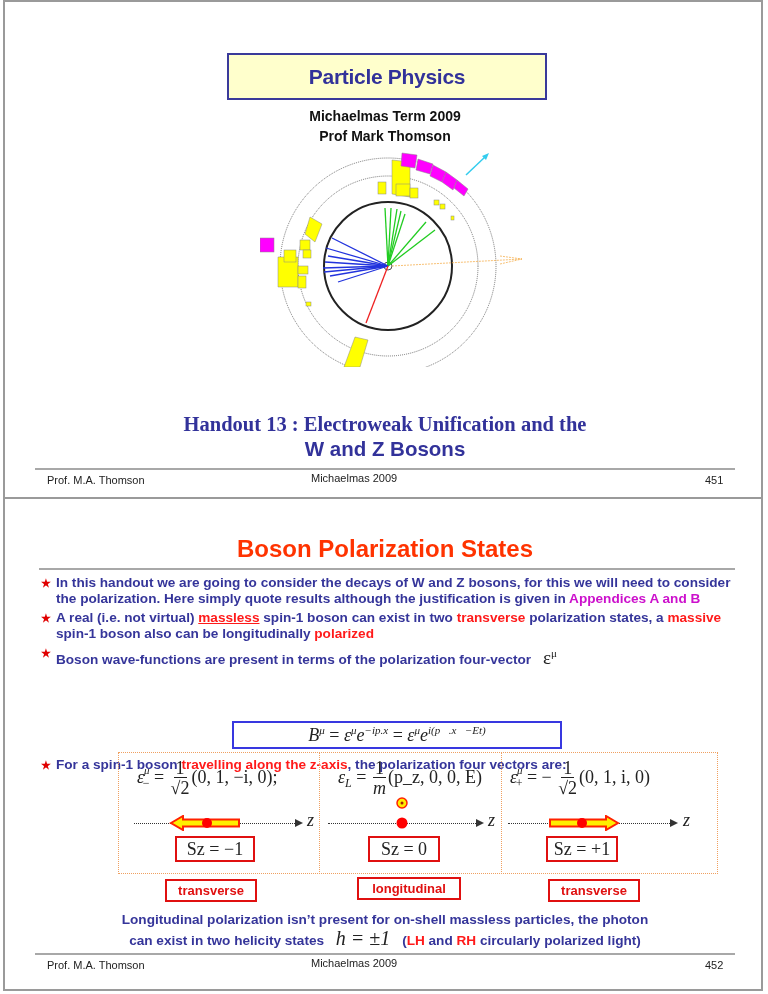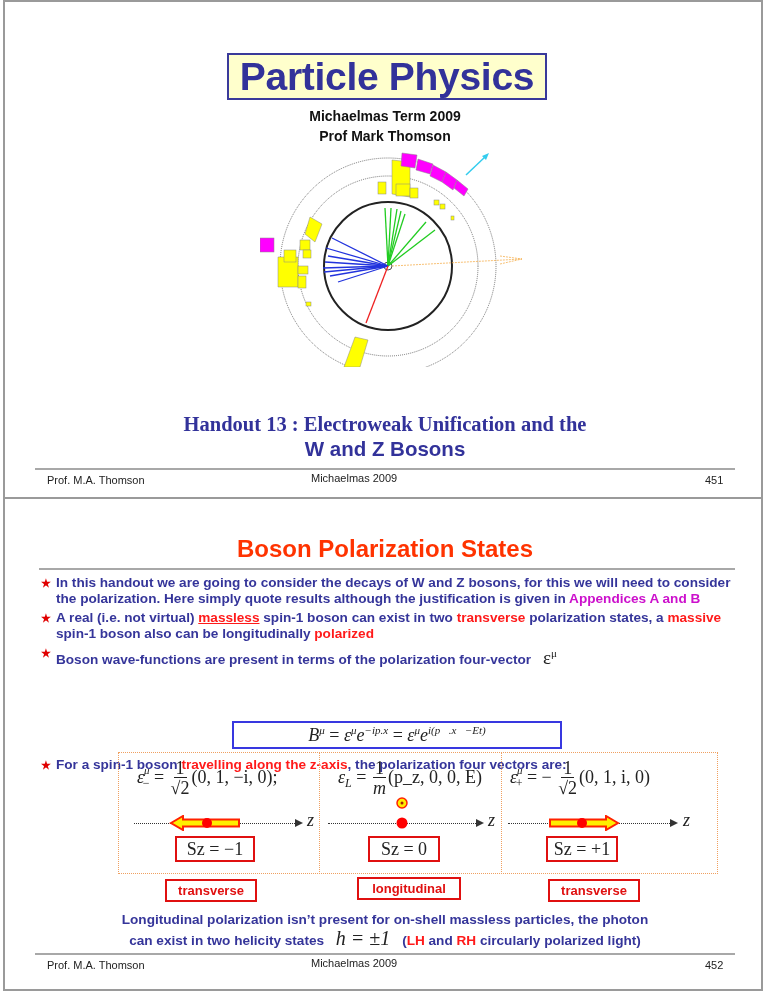--- a/index.html
+++ b/index.html
@@ -2,21 +2,21 @@
 <html><head>
 <meta charset="utf-8">
 <style>
   html,body{margin:0;padding:0;background:#ffffff;}
   body{width:768px;height:994px;position:relative;overflow:hidden;font-family:"Liberation Sans",sans-serif;}
   .slide{position:absolute;left:3px;width:760px;background:#fff;border-left:2px solid #9a9a9a;border-right:2px solid #9a9a9a;box-sizing:border-box;}
   #slide1{top:0;height:497px;border-top:2px solid #9a9a9a;}
   #slide2{top:497px;height:494px;border-top:2px solid #9a9a9a;border-bottom:2px solid #9a9a9a;}
   .abs{position:absolute;}
   .title-box{left:222px;top:51px;width:320px;height:47px;background:#ffffcc;border:2px solid #3a3a9a;box-sizing:border-box;display:flex;align-items:center;justify-content:center;}
-  .title-box span{font-weight:bold;font-size:39px;color:#32329a;letter-spacing:-0.3px;}
+  .title-box span{font-weight:bold;font-size:21px;color:#32329a;letter-spacing:-0.3px;}
   .sub{left:0;width:760px;text-align:center;font-weight:bold;font-size:14px;color:#111;}
   .handout{left:0;width:760px;text-align:center;font-weight:bold;font-size:20.5px;color:#32329a;line-height:25px;}
   .footer-line{left:30px;width:700px;height:2px;background:#a8a8a8;}
   .foot{font-size:11px;color:#222;}
   .slide2-title{left:0;width:760px;text-align:center;font-weight:bold;font-size:24px;color:#ff3300;}
   .bullets{left:36px;width:710px;font-weight:bold;font-size:13.6px;color:#35359a;line-height:16px;}
   .bullet{position:relative;padding-left:15px;margin-bottom:3px;}
   .star{position:absolute;left:0;top:0;color:#e00000;font-size:11px;}
   .red{color:#ff1a1a;}
   .mag{color:#cc10cc;}

